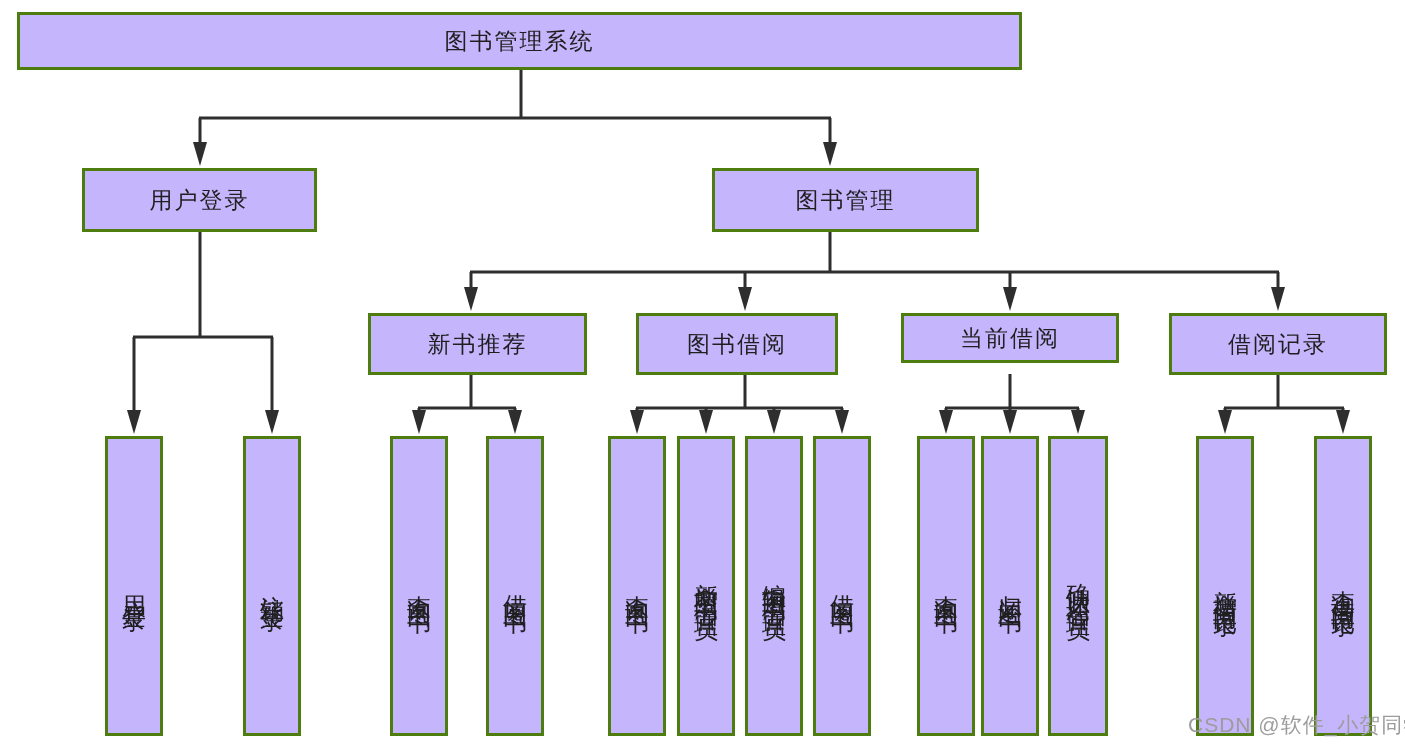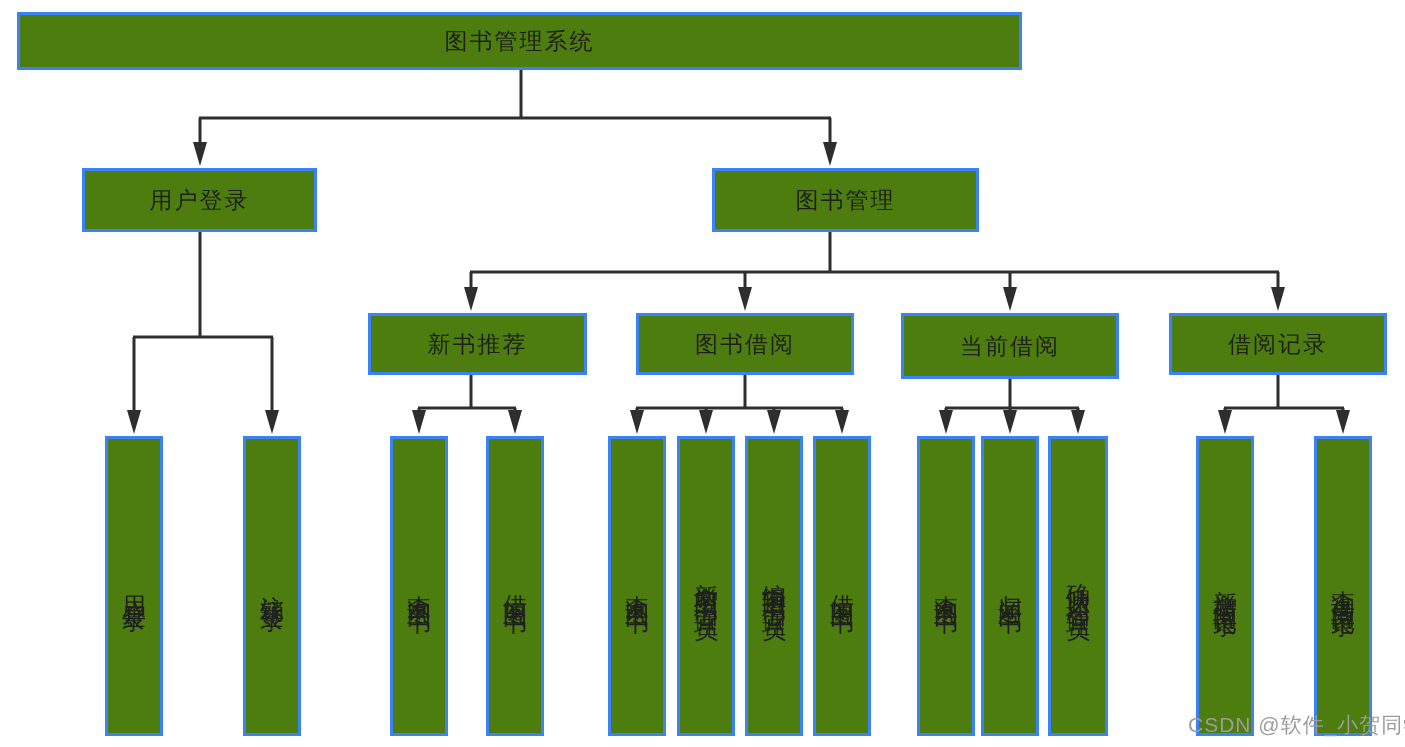--- a/index.html
+++ b/index.html
@@ -14,22 +14,22 @@
   }
   .connector-layer {
     position: absolute;
     left: 0; top: 0;
     width: 1405px; height: 747px;
     z-index: 1;
   }
   .node {
     position: absolute;
     box-sizing: border-box;
-    border: 3px solid #3b82f6;
-    background: #4d7c0f;
+    border: 3px solid #4d7c0f;
+    background: #c4b5fd;
     display: flex;
     align-items: center;
     justify-content: center;
     z-index: 2;
     font-size: 23px;
     letter-spacing: 2px;
     line-height: 1;
     text-align: center;
   }
   .node.leaf .vtext {
@@ -93,22 +93,22 @@
       <polygon points="1336,410 1350,410 1343,434"></polygon>
     </g>
   </svg>
 
   <div class="node" style="left:17px; top:12px; width:1005px; height:58px;">图书管理系统</div>
 
   <div class="node" style="left:82px; top:168px; width:235px; height:64px;">用户登录</div>
   <div class="node" style="left:712px; top:168px; width:267px; height:64px;">图书管理</div>
 
   <div class="node" style="left:368px; top:313px; width:219px; height:62px;">新书推荐</div>
-  <div class="node" style="left:636px; top:313px; width:218px; height:62px;">图书借阅</div>
-  <div class="node" style="left:901px; top:313px; width:218px; height:66px;">当前借阅</div>
+  <div class="node" style="left:636px; top:313px; width:202px; height:62px;">图书借阅</div>
+  <div class="node" style="left:901px; top:313px; width:218px; height:50px;">当前借阅</div>
   <div class="node" style="left:1169px; top:313px; width:218px; height:62px;text-align:right;">借阅记录</div>
 
   <div class="node leaf" style="left:105px; top:436px; width:58px; height:300px;">
     <span class="vtext">用户登录</span>
   </div>
   <div class="node leaf" style="left:243px; top:436px; width:58px; height:300px;">
     <span class="vtext">注销登录</span>
   </div>
 
   <div class="node leaf" style="left:390px; top:436px; width:58px; height:300px;">

